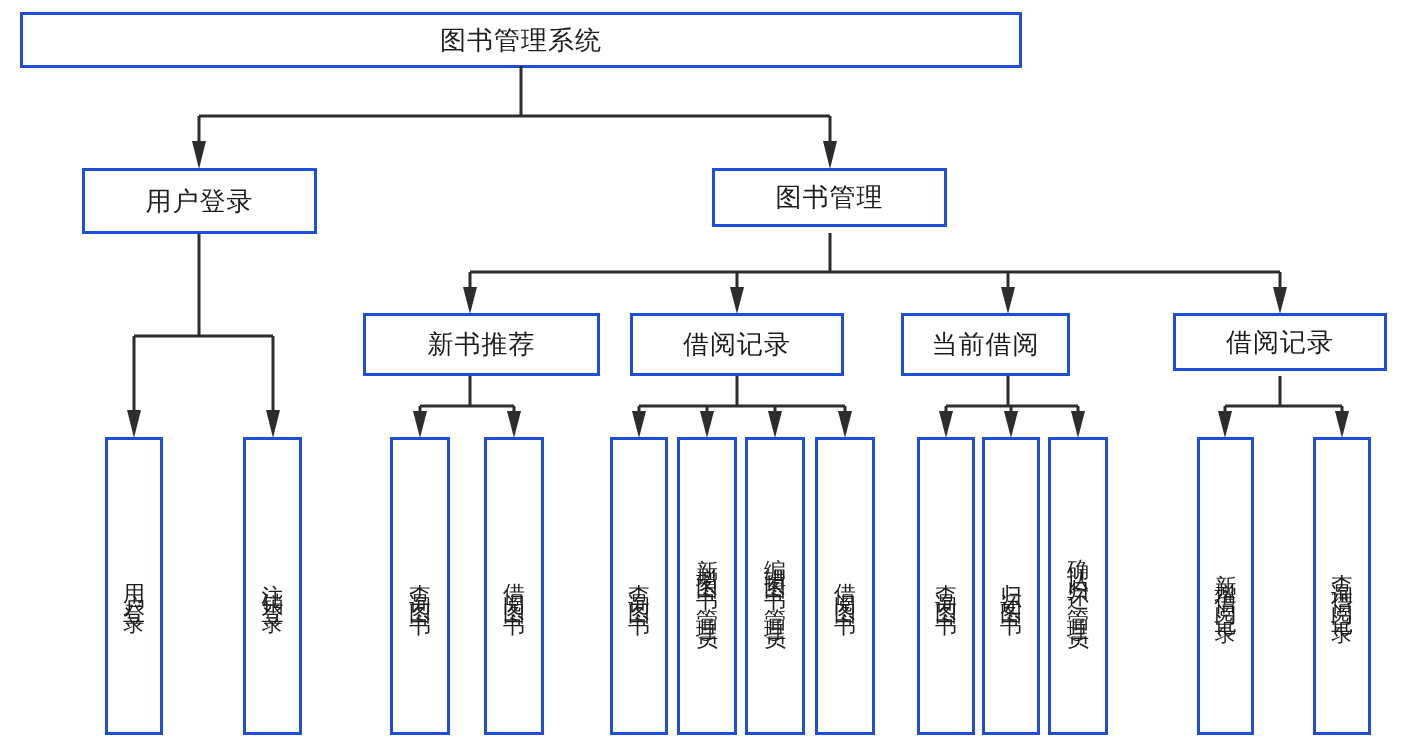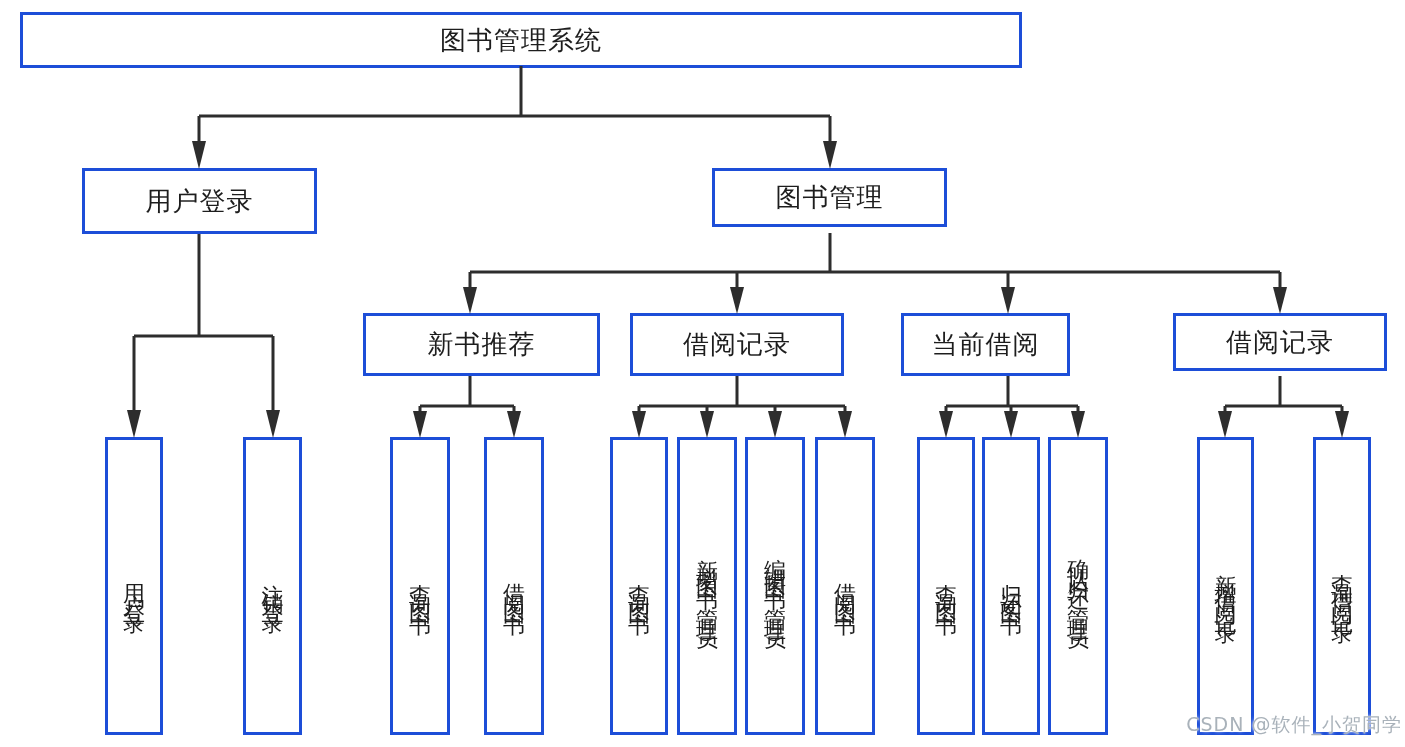--- a/index.html
+++ b/index.html
@@ -131,15 +131,14 @@
     <span>确认归还（管理员）</span>
   </div>
 
   <div class="box vbox" style="left:1197px;top:437px;width:57px;height:298px">
     <span>新增借阅记录</span>
   </div>
   <div class="box vbox" style="left:1313px;top:437px;width:58px;height:298px">
     <span>查询借阅记录</span>
   </div>
 
-  <div id="watermark">CSDN @软件_小贺同学</div>
 
 </div>
 
 </body></html>

